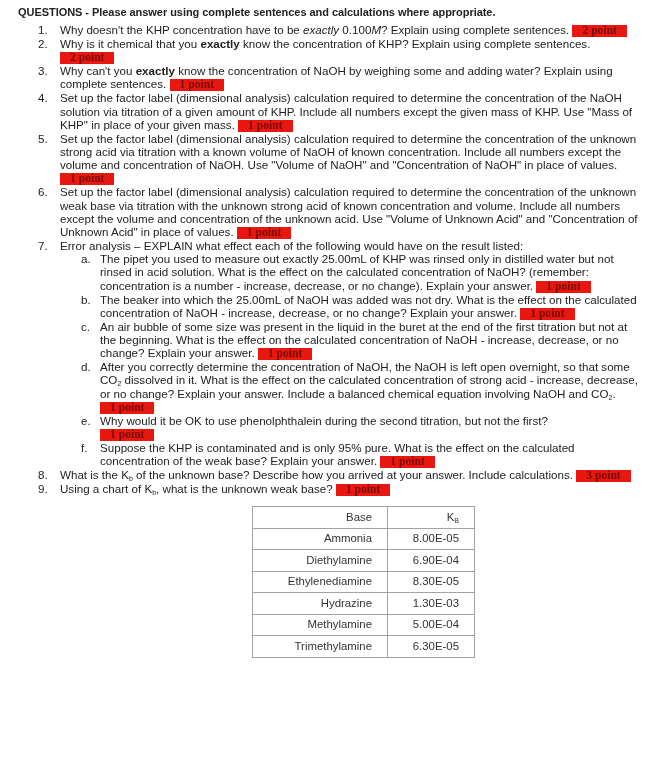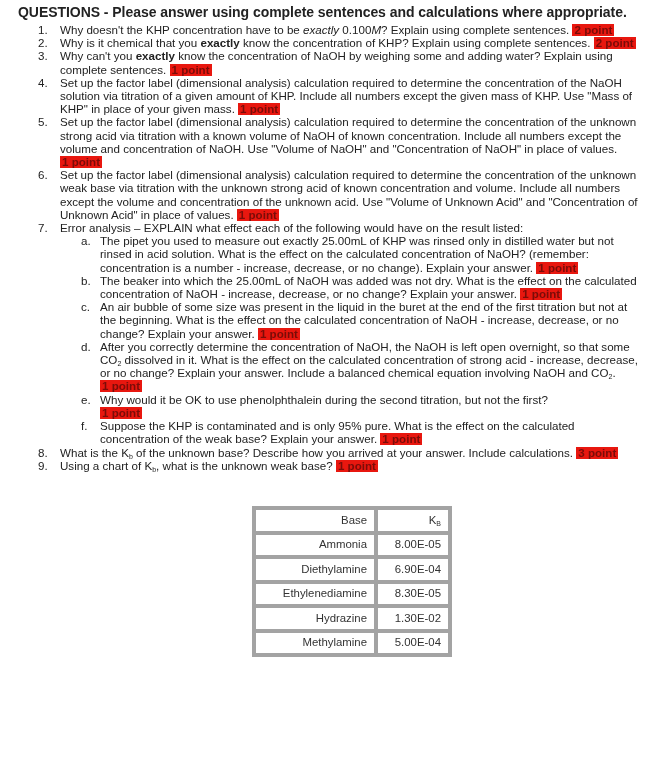--- a/index.html
+++ b/index.html
@@ -7,44 +7,44 @@
       width: 660px; height: 776px; overflow: hidden;
       font-family: "Liberation Sans", sans-serif;
       color: #222;
       font-size: 11.6px;
       line-height: 13.2px;
       position: relative;
     }
     .page { position: absolute; left: 0; top: 0; width: 660px; }
     .heading {
       position: absolute; left: 18px; top: 6px;
-      font-weight: bold; font-size: 14px; letter-spacing: -0.05px;
+      font-weight: bold; font-size: 11px; letter-spacing: -0.05px;
     }
     ol.q {
       position: absolute; left: 0; top: 23px; width: 640px;
       margin: 0; padding: 0; list-style: none;
     }
     ol.q > li { position: relative; padding-left: 60px; margin: 0; }
     ol.q > li > .num {
       position: absolute; left: 38px; top: 0; width: 16px; text-align: left;
     }
     ol.sub { margin: 0; padding: 0; list-style: none; }
     ol.sub > li { position: relative; padding-left: 100px; margin-left: -60px; }
     ol.sub > li > .let { position: absolute; left: 81px; top: 0; }
     .pt {
       background: #e8170f; color: #7a0c08; font-weight: bold;
-      padding: 0 2px; display: inline-block; line-height: 12px;
+      padding: 0 10px; display: inline-block; line-height: 12px; font-family: Liberation Serif, serif;
     }
     sub { font-size: 7px; line-height: 0; vertical-align: -2px; }
     table.kb {
       position: absolute; left: 252px; top: 506px;
       border-collapse: collapse; font-size: 11.4px; color: #333;
     }
     table.kb td {
-      border: 4px solid #a3a3a3; height: 20.5px; padding: 0 7px;
+      border: 1px solid #a3a3a3; height: 20.5px; padding: 0 15px;
       text-align: right; vertical-align: middle;
     }
     table.kb td.c1 { width: 104px; }
     table.kb td.c2 { width: 56px; }
   </style>
 </head>
 <body>
 
 <div class="page">
   <div class="heading">QUESTIONS - Please answer using complete sentences and calculations where appropriate.</div>
@@ -127,21 +127,25 @@
     <tr>
           <td class="c1">Diethylamine</td>
           <td class="c2">6.90E-04</td>
         </tr>
     <tr>
           <td class="c1">Ethylenediamine</td>
           <td class="c2">8.30E-05</td>
         </tr>
     <tr>
           <td class="c1">Hydrazine</td>
-          <td class="c2">1.30E-02</td>
+          <td class="c2">1.30E-03</td>
         </tr>
     <tr>
           <td class="c1">Methylamine</td>
           <td class="c2">5.00E-04</td>
+        </tr>
+    <tr>
+          <td class="c1">Trimethylamine</td>
+          <td class="c2">6.30E-05</td>
         </tr>
   </tbody>
     </table>
 </div>
 
 </body></html>

